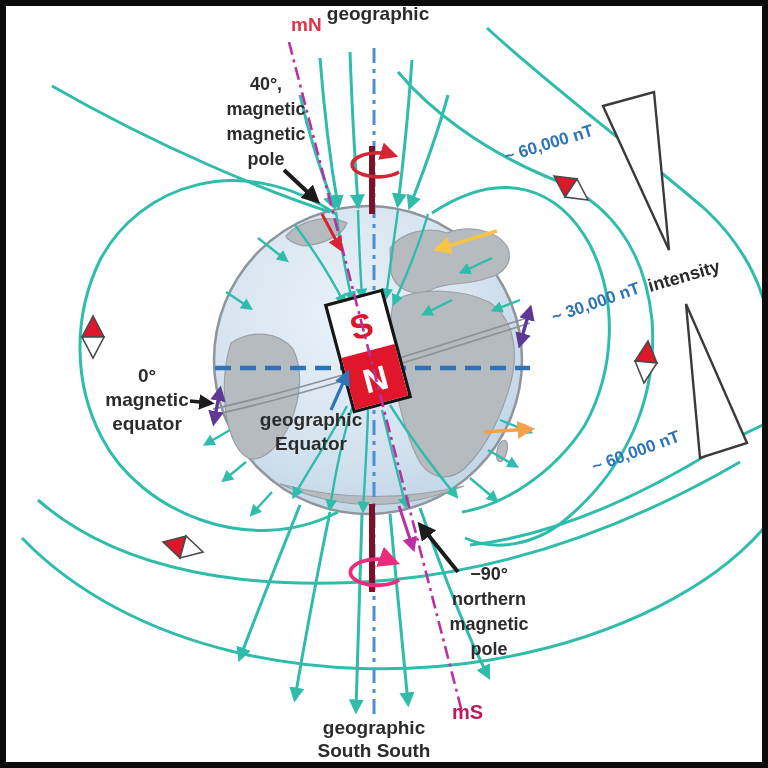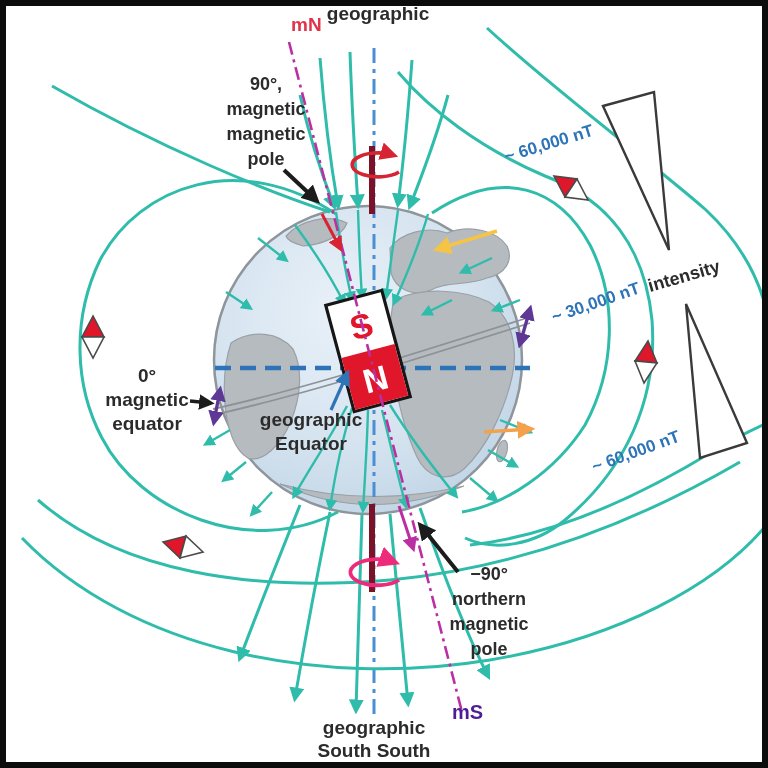--- a/index.html
+++ b/index.html
@@ -8,21 +8,21 @@
          font-family:"Liberation Sans", sans-serif;}
   .stage{position:absolute;left:-6px;top:-6px;width:768px;height:768px;}
   .stage svg{position:absolute;left:0;top:0;}
   .lbl{position:absolute;color:#2b2b2b;font-weight:600;font-size:19px;line-height:24px;
        text-align:center;white-space:nowrap;}
   .lbl.center{transform:translateX(-50%);}
   .lbl.left{text-align:left;}
   .blue{color:#2e74b8;font-weight:700;font-size:17px;}
   .rot{transform-origin:center center;}
   .mn{color:#e0344a;font-weight:700;font-size:19px;}
-  .ms{color:#4c1d95;font-weight:700;font-size:20px;}
+  .ms{color:#be185d;font-weight:700;font-size:20px;}
 </style>
 </head>
 <body>
 
 <div class="frame">
  <div class="stage">
 
   <svg width="768" height="768" viewBox="0 0 768 768">
     <defs>
       <radialGradient id="ocean" cx="42%" cy="35%" r="75%">
@@ -185,21 +185,21 @@
       </g>
     </g>
   </svg>
 
   <div class="lbl center" style="left:378px;top:2px;">
     <div>geographic</div>
   </div>
   <div class="lbl mn" style="left:262px;top:13px;margin-left:29px;">mN</div>
 
   <div class="lbl center" style="left:266px;top:72px;font-size:18px;line-height:25px;">
-    <div>90°,</div>
+    <div>40°,</div>
     <div>magnetic</div>
     <div>magnetic</div>
     <div>pole</div>
   </div>
 
 
   <div class="lbl blue rot center" style="left:549px;top:132px;transform:translateX(-50%) rotate(-17deg);">~ 60,000 nT</div>
   <div class="lbl blue rot center" style="left:596px;top:291px;transform:translateX(-50%) rotate(-19deg);">~ 30,000 nT</div>
   <div class="lbl rot center" style="left:684px;top:264px;font-size:18px;transform:translateX(-50%) rotate(-16deg);">intensity</div>
   <div class="lbl blue rot center" style="left:636px;top:440px;transform:translateX(-50%) rotate(-20deg);">~ 60,000 nT</div>

